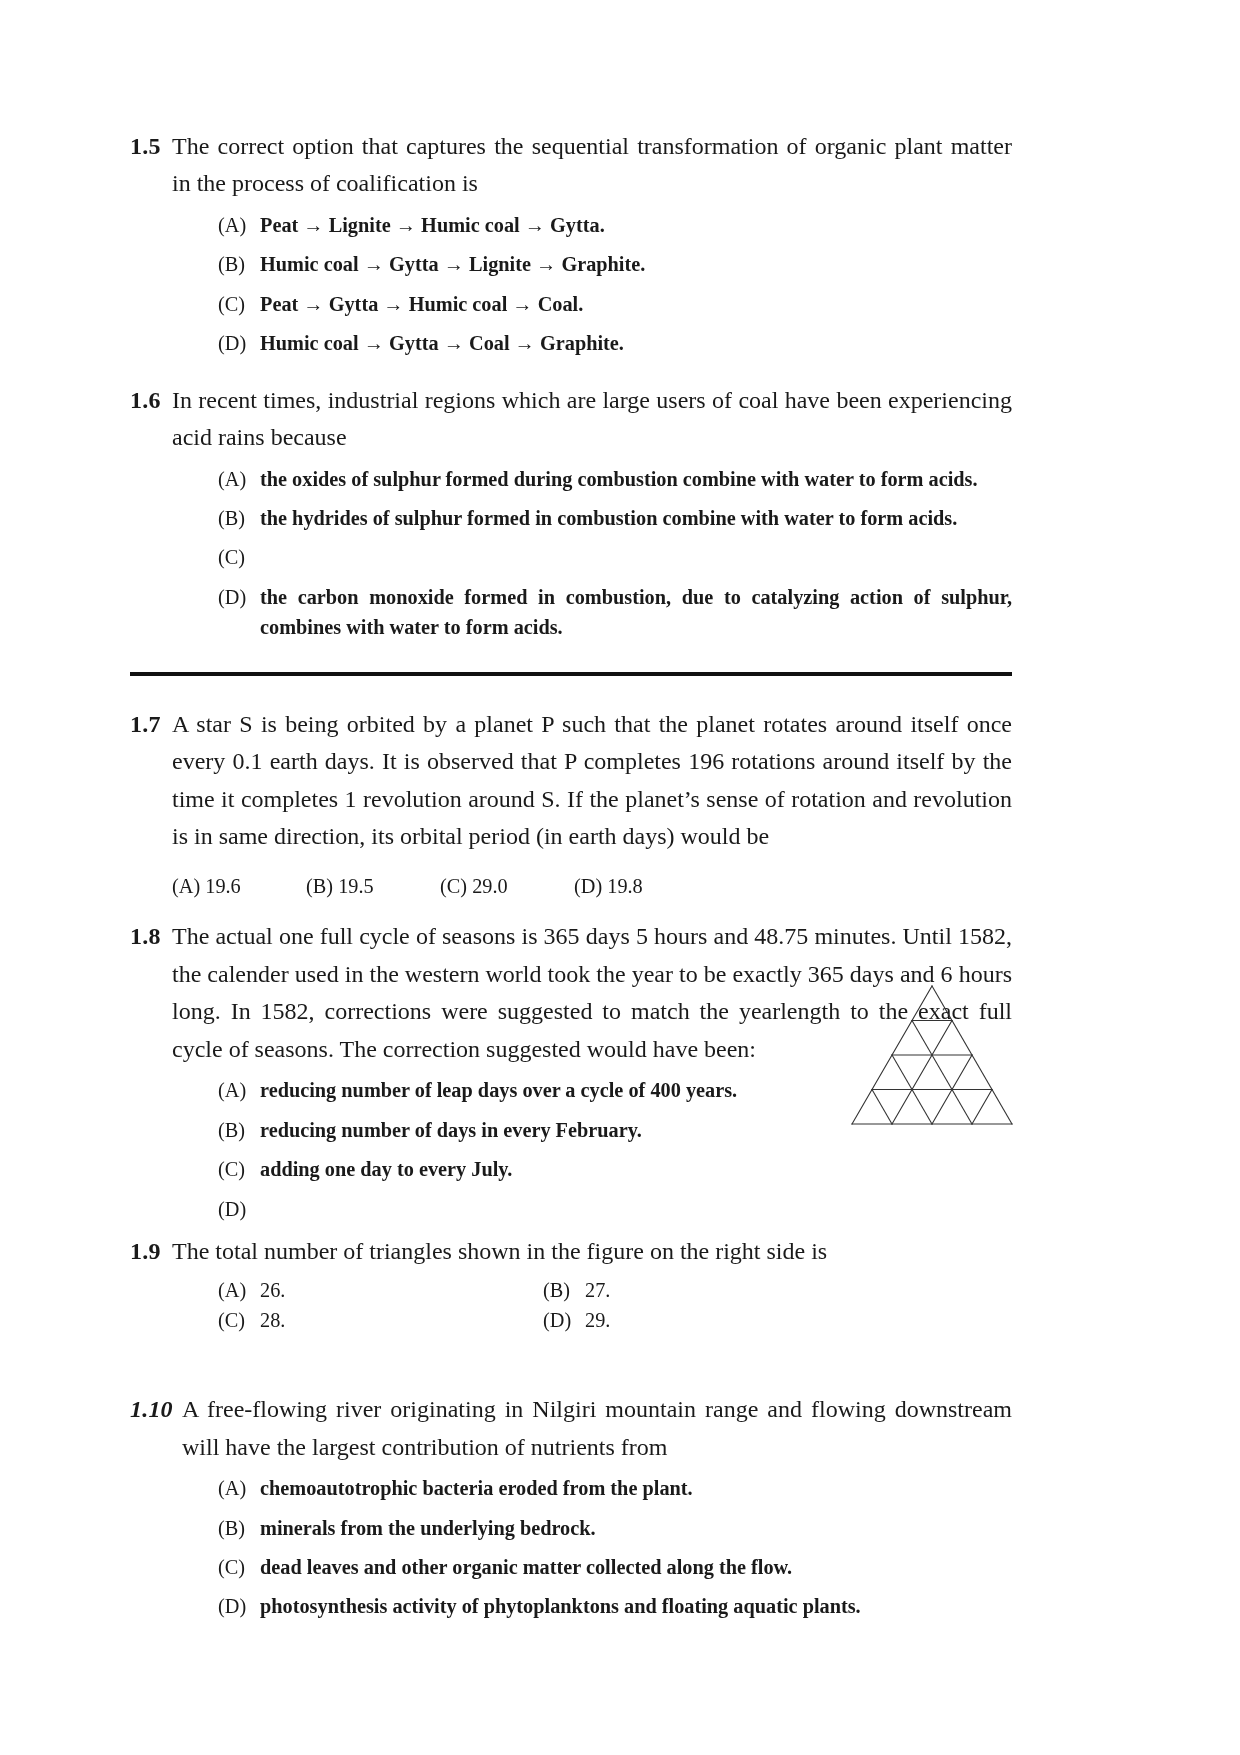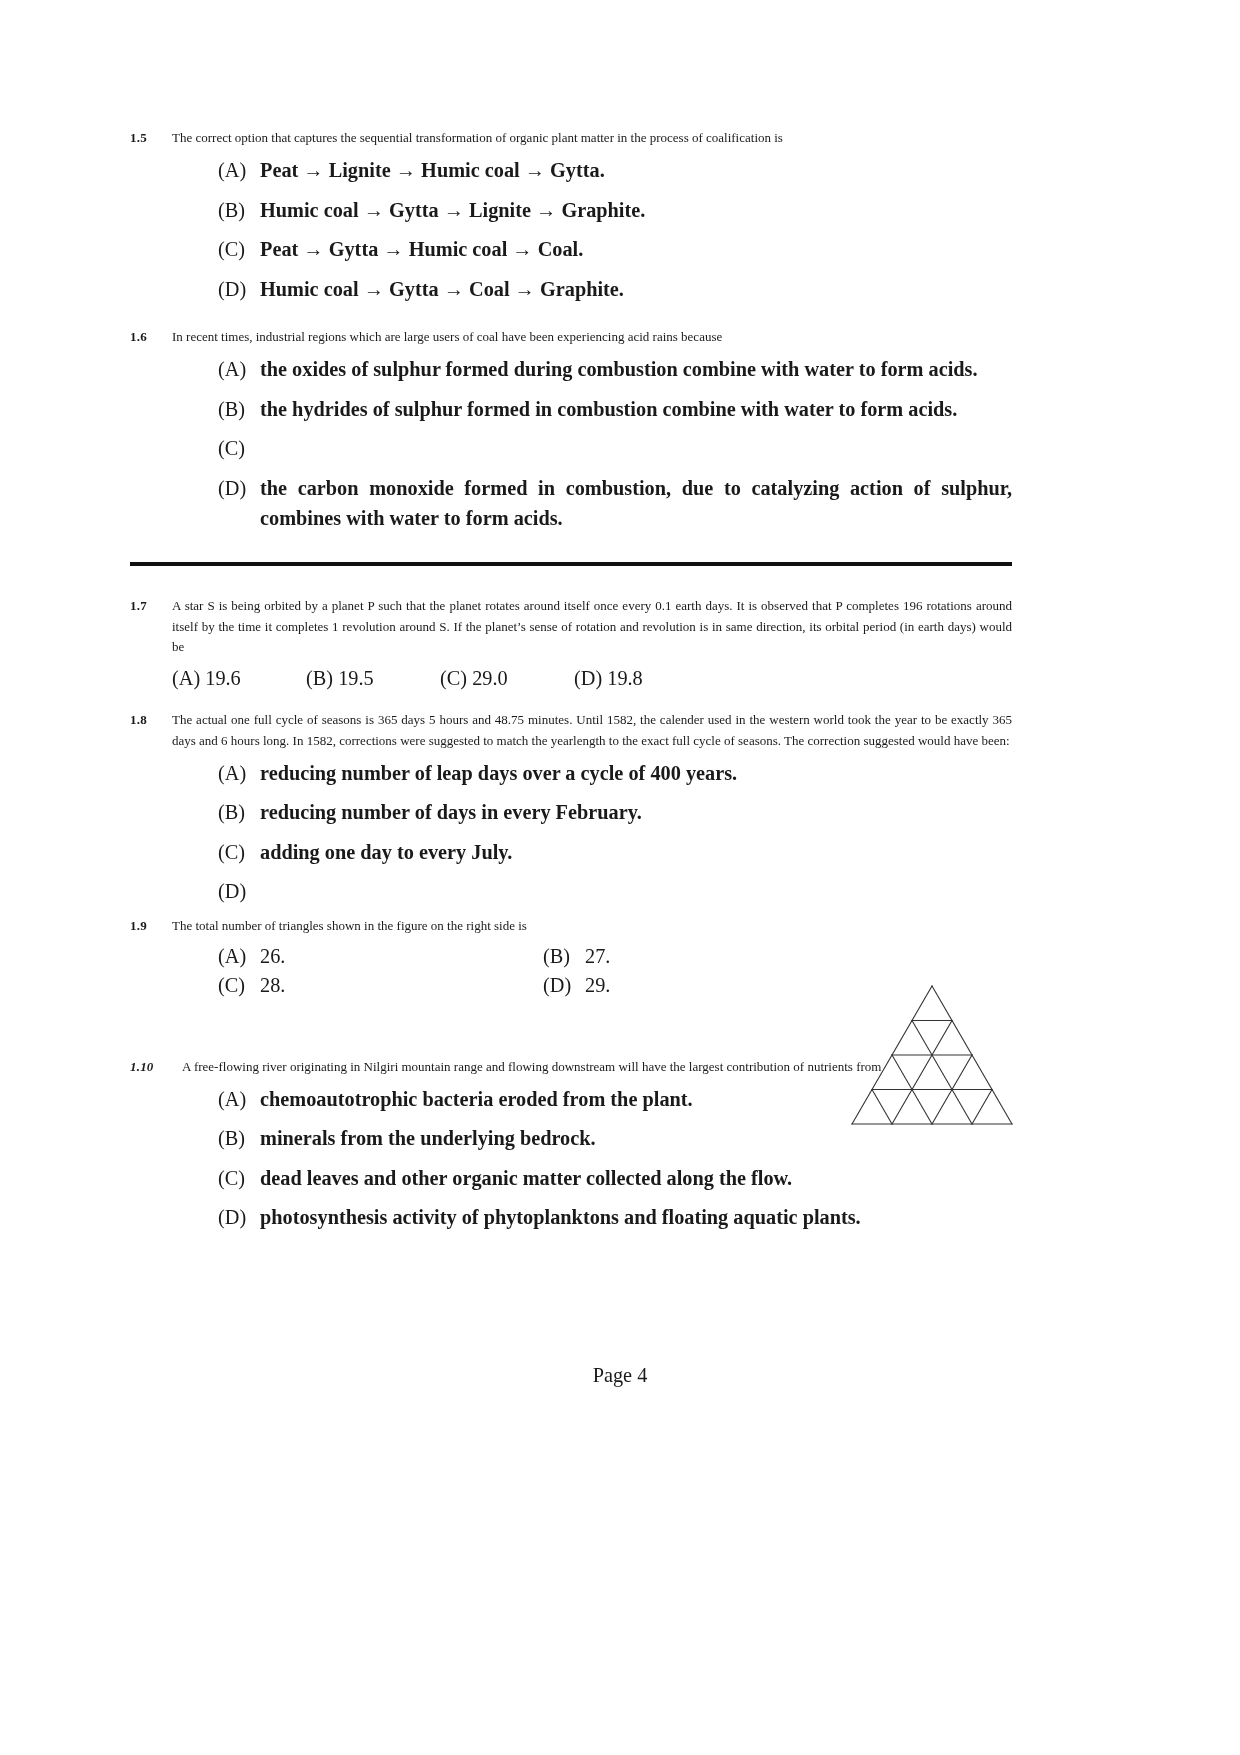--- a/index.html
+++ b/index.html
@@ -26,21 +26,21 @@
     position: absolute;
     left: 130px;
     top: 128px;
     width: 882px;
   }
 
   
   .question {
     display: flex;
     align-items: flex-start;
-    font-size: 13px;
+    font-size: 24px;
     line-height: 1.56;
     margin-bottom: 6px;
   }
   .q-num {
     font-weight: bold;
     flex: 0 0 auto;
     width: 42px;
     text-align: left;
     letter-spacing: .2px;
   }
@@ -76,21 +76,21 @@
     text-align: justify;
     max-width: 762px;
     font-weight: bold;
   }
   .opt-text.nojust { text-align: left; }
 
   
   .opts-inline {
     display: flex;
     font-size: 20.3px;
-    margin-top: 10px;
+    margin-top: 20px;
     padding-left: 42px;
   }
   .opts-inline .oi {
     width: 134px;
     white-space: nowrap;
   }
 
   
   .opts-2col {
     margin-top: 4px;
@@ -330,16 +330,13 @@
         <line x1="24" y1="107.5" x2="44" y2="142"></line>
 
         <line x1="64" y1="38.5" x2="104" y2="38.5"></line>
         <line x1="44" y1="73" x2="124" y2="73"></line>
         <line x1="24" y1="107.5" x2="144" y2="107.5"></line>
         <line x1="4" y1="142" x2="164" y2="142"></line>
       </g>
     </svg>
   </div>
 
-  <div class="footer">
-    <span>Page 4</span>
-  </div>
 </div>
 
 </body></html>

